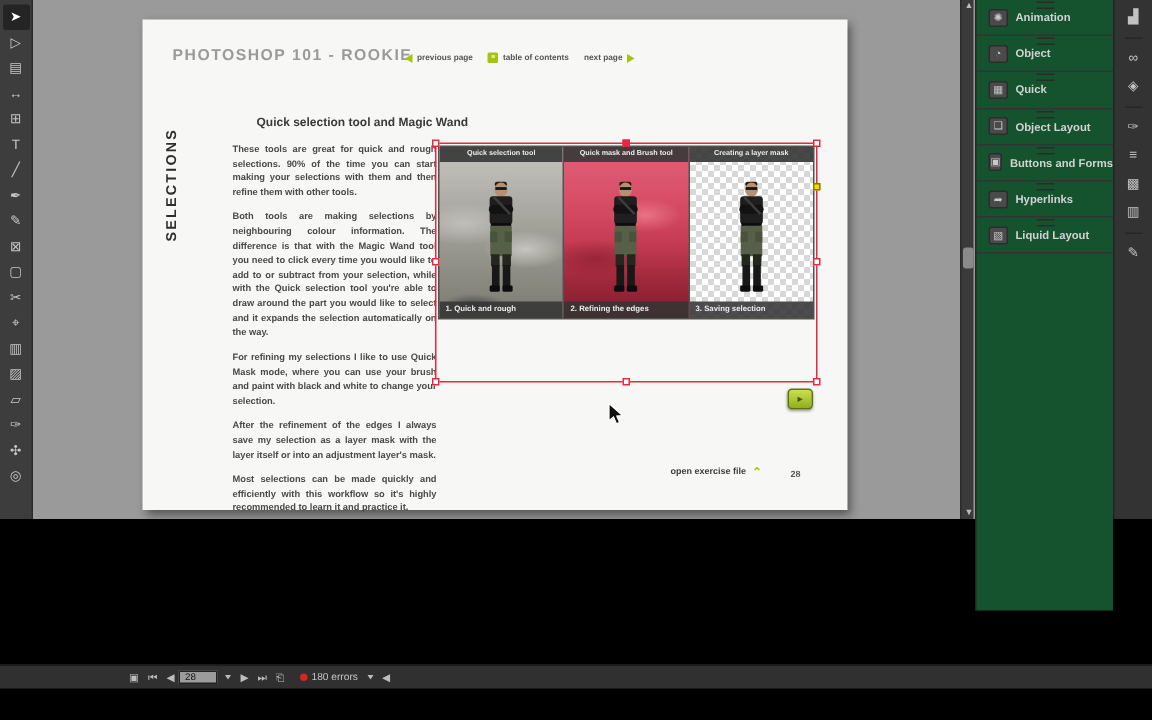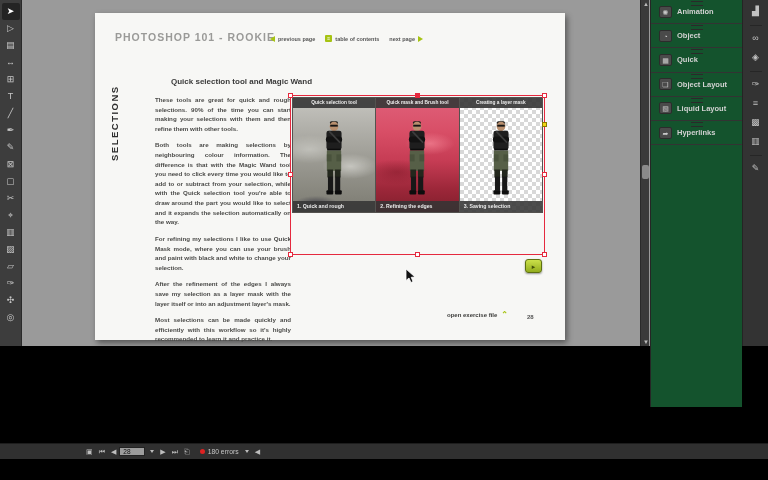--- a/index.html
+++ b/index.html
@@ -570,26 +570,30 @@
       </div>
       <div class="prow">
         <span class="picon">▦</span>
         <span class="plabel">Quick</span>
       </div>
       <div class="prow">
         <span class="picon">❏</span>
         <span class="plabel">Object Layout</span>
       </div>
       <div class="prow">
-        <span class="picon">▧</span>
-        <span class="plabel">Liquid Layout</span>
+        <span class="picon">▣</span>
+        <span class="plabel">Buttons and Forms</span>
       </div>
       <div class="prow">
         <span class="picon">➦</span>
         <span class="plabel">Hyperlinks</span>
+      </div>
+      <div class="prow">
+        <span class="picon">▧</span>
+        <span class="plabel">Liquid Layout</span>
       </div>
     </div>
 
     <div class="strip">
       <span class="sbtn">▟</span>
       <span class="sdiv"></span>
       <span class="sbtn">∞</span>
       <span class="sbtn">◈</span>
       <span class="sdiv"></span>
       <span class="sbtn">✑</span>

